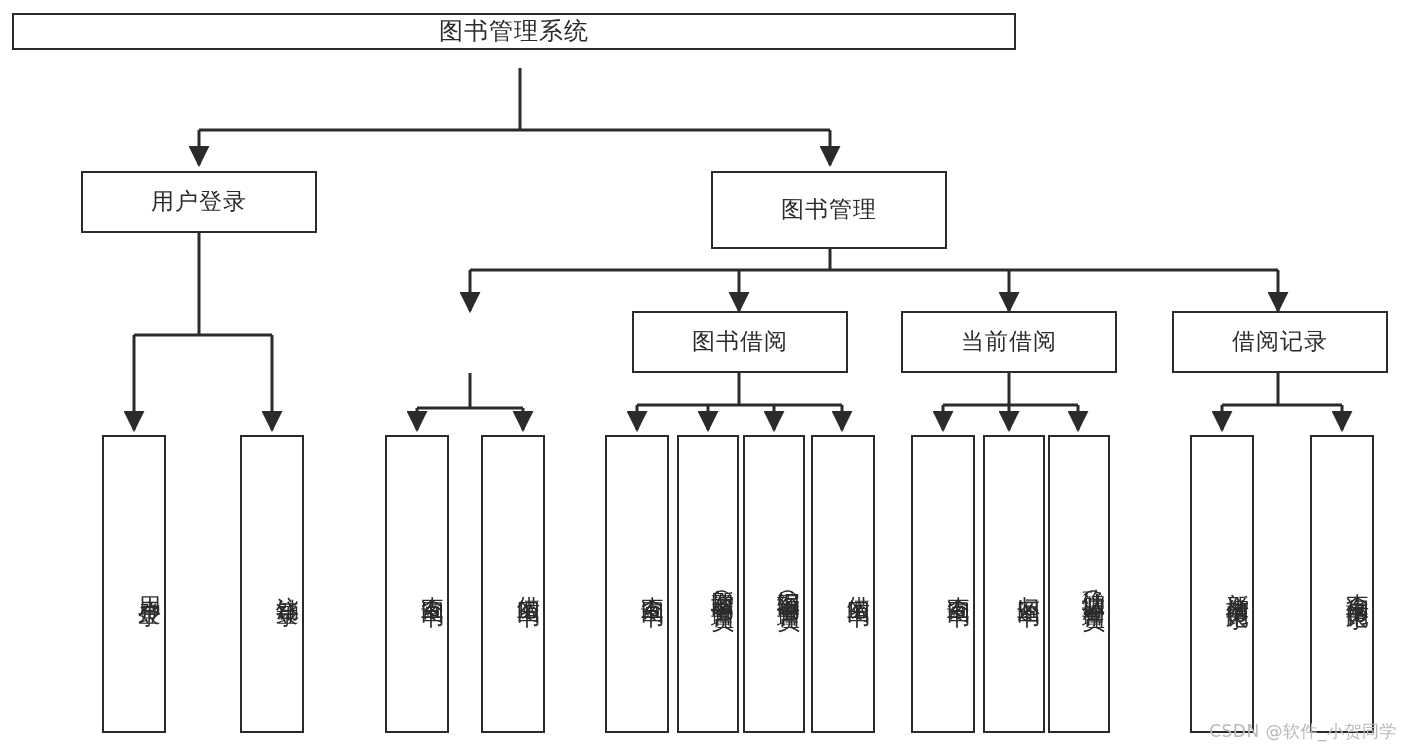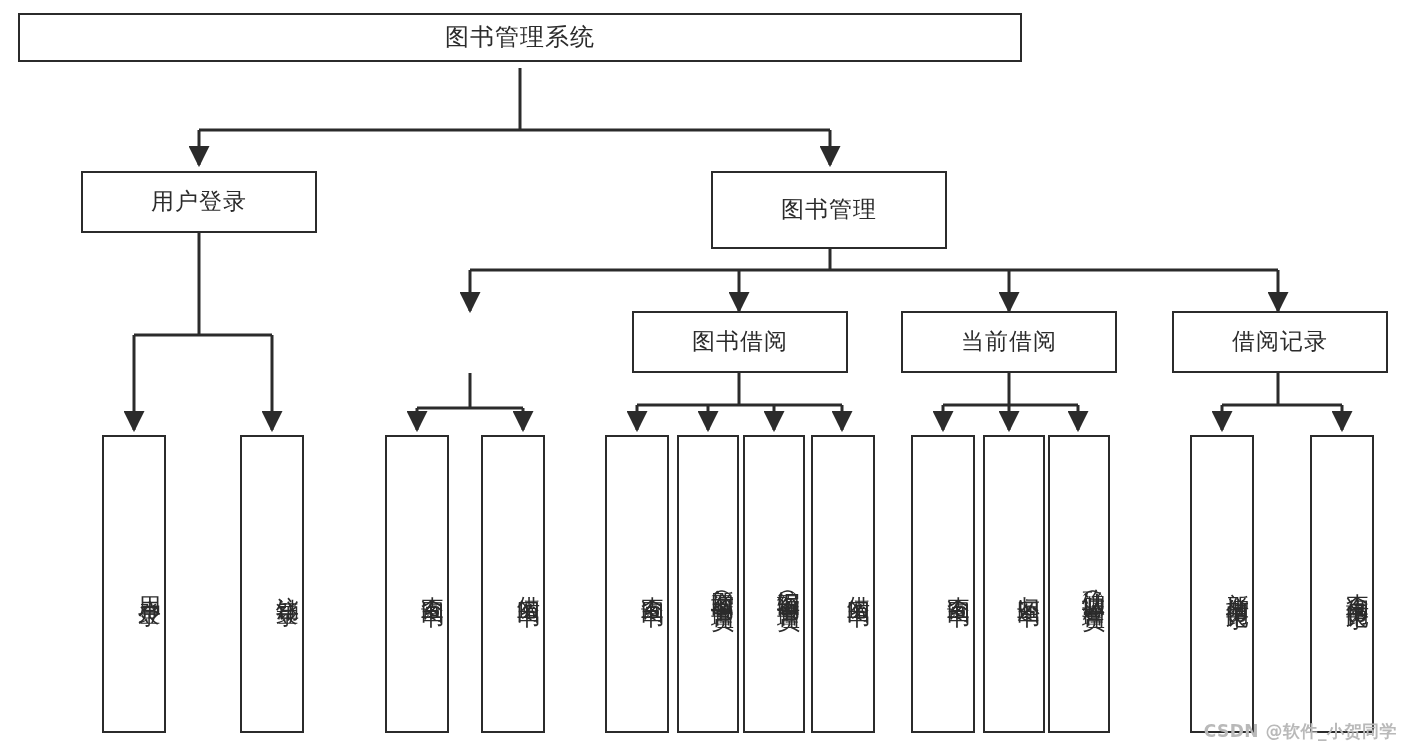--- a/index.html
+++ b/index.html
@@ -64,21 +64,20 @@
   }
   #watermark {
     position: absolute;
     right: 8px;
     bottom: 4px;
     font-size: 17px;
     color: #b9b9b9;
     letter-spacing: 0.5px;
     z-index: 5;
     white-space: nowrap;
-    font-weight: bold;
   }
 </style>
 </head>
 <body>
 
 <div id="canvas">
 
   <svg id="edges" viewBox="0 0 1405 747" xmlns="http://www.w3.org/2000/svg">
     <defs>
       <marker id="arrow" viewBox="0 0 10 10" refX="9" refY="5" markerWidth="7" markerHeight="7" orient="auto-start-reverse">
@@ -123,21 +122,21 @@
       <path d="M 1009 405 L 1009 430" marker-end="url(#arrow)"></path>
       <path d="M 1078 405 L 1078 430" marker-end="url(#arrow)"></path>
 
       <path d="M 1278 373 L 1278 405"></path>
       <path d="M 1222 405 L 1342 405"></path>
       <path d="M 1222 405 L 1222 430" marker-end="url(#arrow)"></path>
       <path d="M 1342 405 L 1342 430" marker-end="url(#arrow)"></path>
     </g>
   </svg>
 
-  <div class="node node-h node-root" style="left:18px; top:13px; width:1004px; height:49px;">图书管理系统</div>
+  <div class="node node-h node-root" style="left:12px; top:13px; width:1004px; height:37px;">图书管理系统</div>
 
   <div class="node node-h" style="left:81px; top:171px; width:236px; height:62px;">用户登录</div>
 
   <div class="node node-h" style="left:711px; top:171px; width:236px; height:78px;">图书管理</div>
 
 
   <div class="node node-h" style="left:632px; top:311px; width:216px; height:62px;">图书借阅</div>
 
   <div class="node node-h" style="left:1172px; top:311px; width:216px; height:62px;">借阅记录</div>
 

